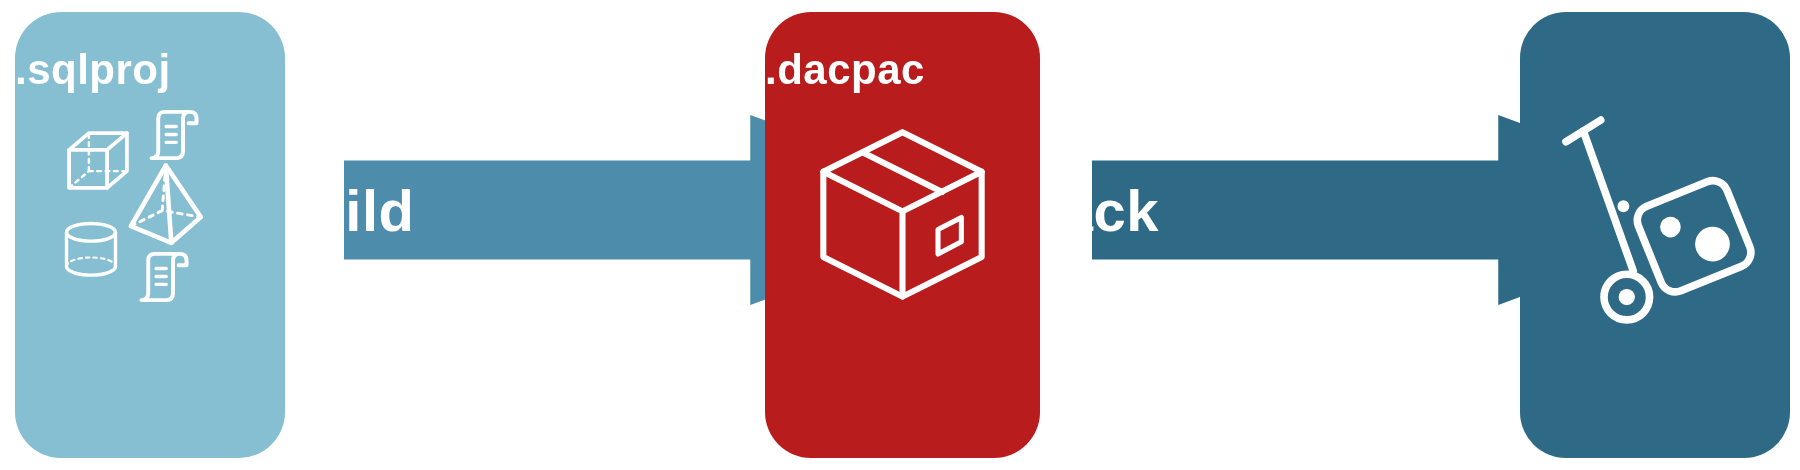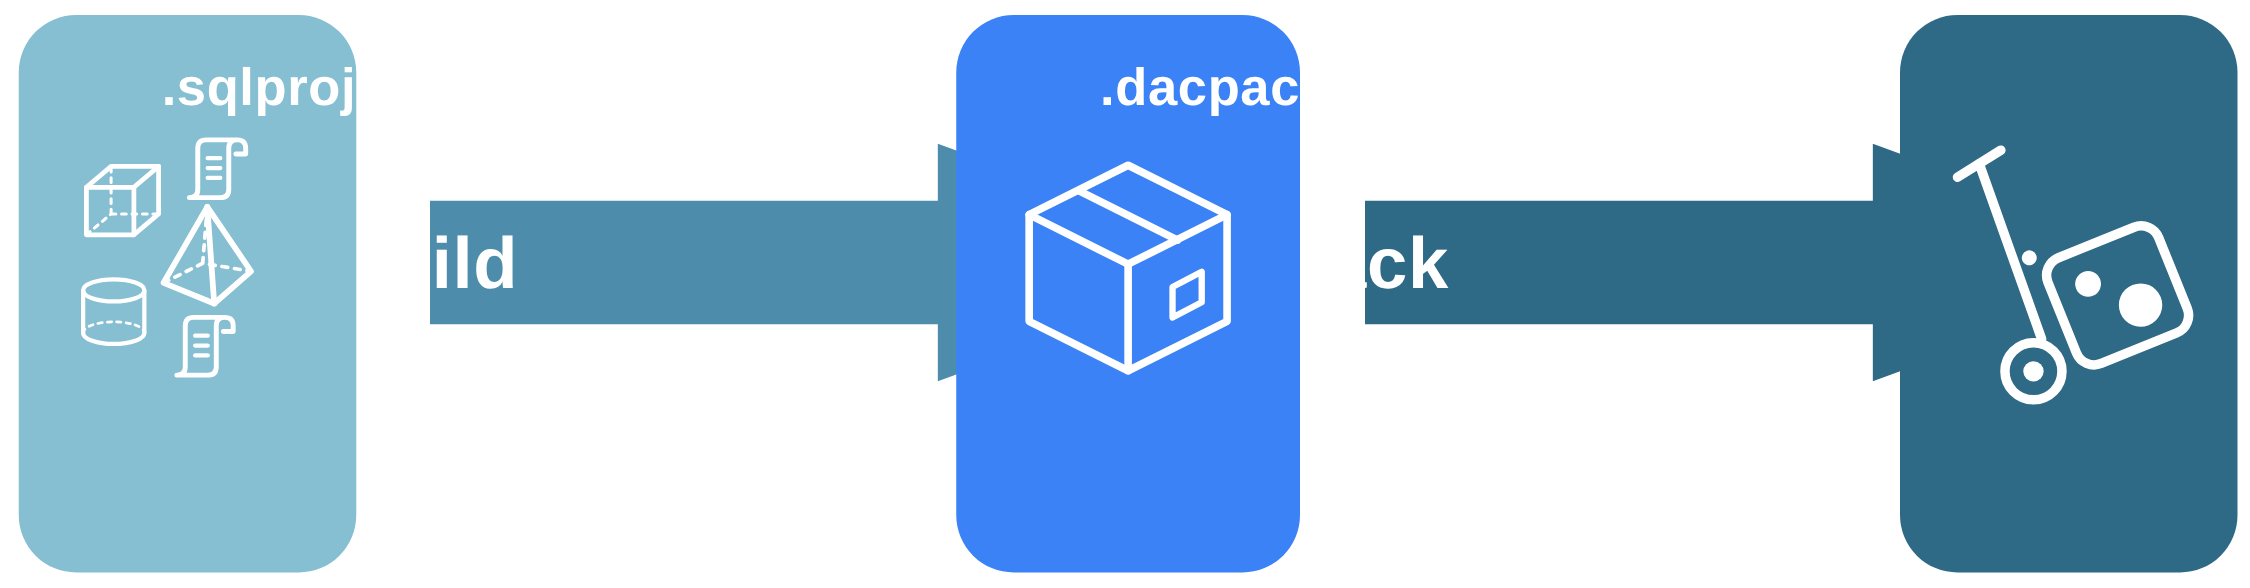--- a/index.html
+++ b/index.html
@@ -21,21 +21,21 @@
     height: 446px;
     border-radius: 46px;
   }
   #card-sqlproj { left: 15px;   width: 270px; }
   #card-dacpac  { left: 765px;  width: 275px; }
   #card-nupkg   { left: 1520px; width: 270px; }
 
   .card-label {
     display: block;
     width: 100%;
-    text-align: right;
+    text-align: left;
     margin-top: 34px;
     font-size: 42px;
     font-weight: 700;
     color: #ffffff;
     letter-spacing: 0.5px;
   }
 
   
   .arrow {
     position: absolute;
@@ -114,21 +114,21 @@
         <path d="M36 40 h18 M36 54 h18 M36 68 h18" stroke-width="6"></path>
       </svg>
 
     </div>
   </section>
 
   <div class="arrow" id="arrow-build" style="background-color: rgb(77, 140, 170);">
     <span class="arrow-label" style="color: rgb(255, 255, 255);">build</span>
   </div>
 
-  <section class="card" id="card-dacpac" style="background-color: #3b82f6;">
+  <section class="card" id="card-dacpac" style="background-color: #b91c1c;">
     <h2 class="card-label" style="color: rgb(255, 255, 255);">.dacpac</h2>
 
     <svg class="ic" id="ic-package" viewBox="0 0 200 200" fill="none" stroke="#ffffff" stroke-linejoin="round" stroke-linecap="round">
       <path d="M100 12 L178 51 V135 L100 174 L22 135 V51 Z" stroke-width="6"></path>
       <path d="M22 51 L100 90 L178 51" stroke-width="6"></path>
       <path d="M100 90 V174" stroke-width="6"></path>
       <path d="M61 32 L139 71" stroke-width="6"></path>
       <path d="M135 108 L158 96 V120 L135 132 Z" stroke-width="5"></path>
     </svg>
   </section>

